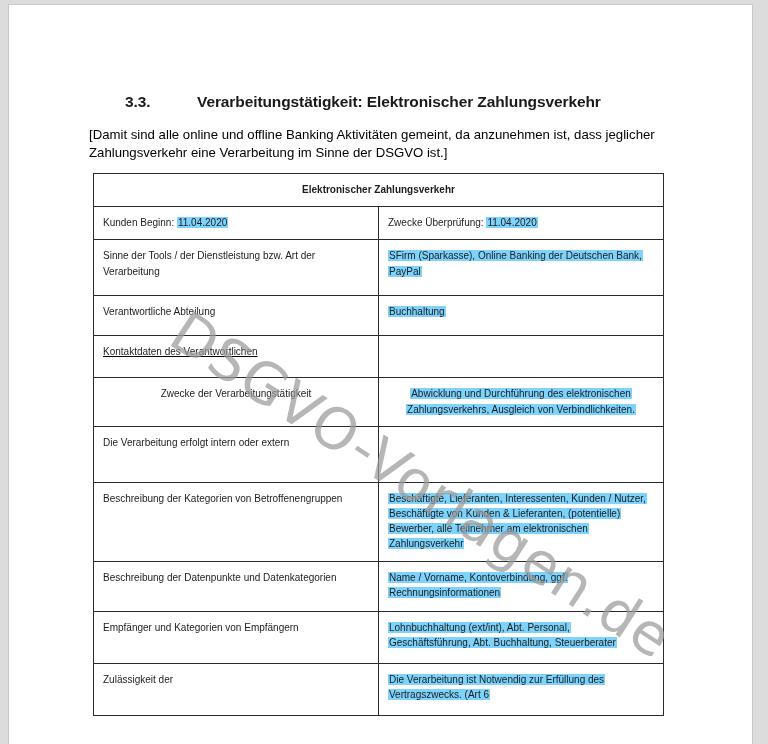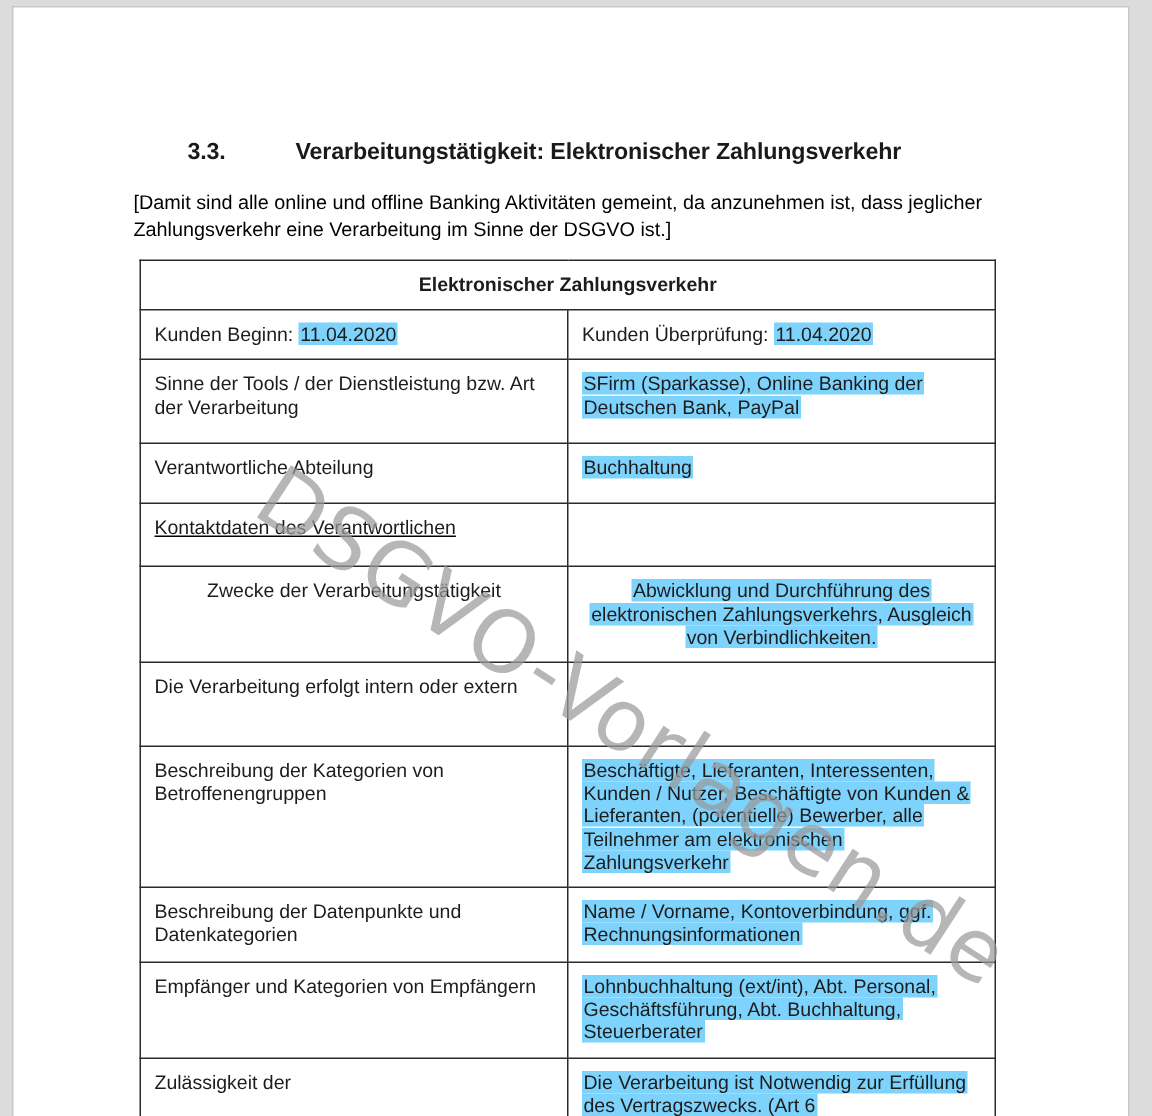--- a/index.html
+++ b/index.html
@@ -102,21 +102,21 @@
     width: 571px;
   }
   table.rpa {
     border-collapse: collapse;
     width: 571px;
     table-layout: fixed;
   }
   table.rpa td {
     border: 1px solid #2b2b2b;
     padding: 8px 9px 9px 9px;
-    font-size: 13px;
+    font-size: 10px;
     line-height: 15.2px;
     color: #1c1c1c;
     vertical-align: top;
     background: transparent;
   }
   td.hdr {
     text-align: center;
     font-weight: bold;
     font-size: 12.2px;
     padding-top: 9px;
@@ -169,21 +169,21 @@
         <div class="intro">[Damit sind alle online und offline Banking Aktivitäten gemeint, da anzunehmen ist, dass jeglicher Zahlungsverkehr eine Verarbeitung im Sinne der DSGVO ist.]</div>
 
         <div class="tbl-wrap">
           <table class="rpa">
             <tbody>
               <tr>
                 <td class="hdr" colspan="2">Elektronischer Zahlungsverkehr</td>
               </tr>
               <tr>
                 <td class="dt"><span>Kunden Beginn:</span> <span class="hl">11.04.2020</span></td>
-                <td class="dt2"><span>Kunden Überprüfung:</span> <span class="hl">11.04.2020</span></td>
+                <td class="dt2"><span>Zwecke Überprüfung:</span> <span class="hl">11.04.2020</span></td>
               </tr>
 
               <tr class="rowtall-1">
                 <td class="lbl">Sinne der Tools / der Dienstleistung bzw. Art der Verarbeitung</td>
                 <td class="val"><span class="hl">SFirm (Sparkasse), Online Banking der Deutschen Bank, PayPal</span></td>
               </tr>
 
               <tr class="rowtall-2">
                 <td class="lbl">Verantwortliche Abteilung</td>
                 <td class="val"><span class="hl">Buchhaltung</span></td>

